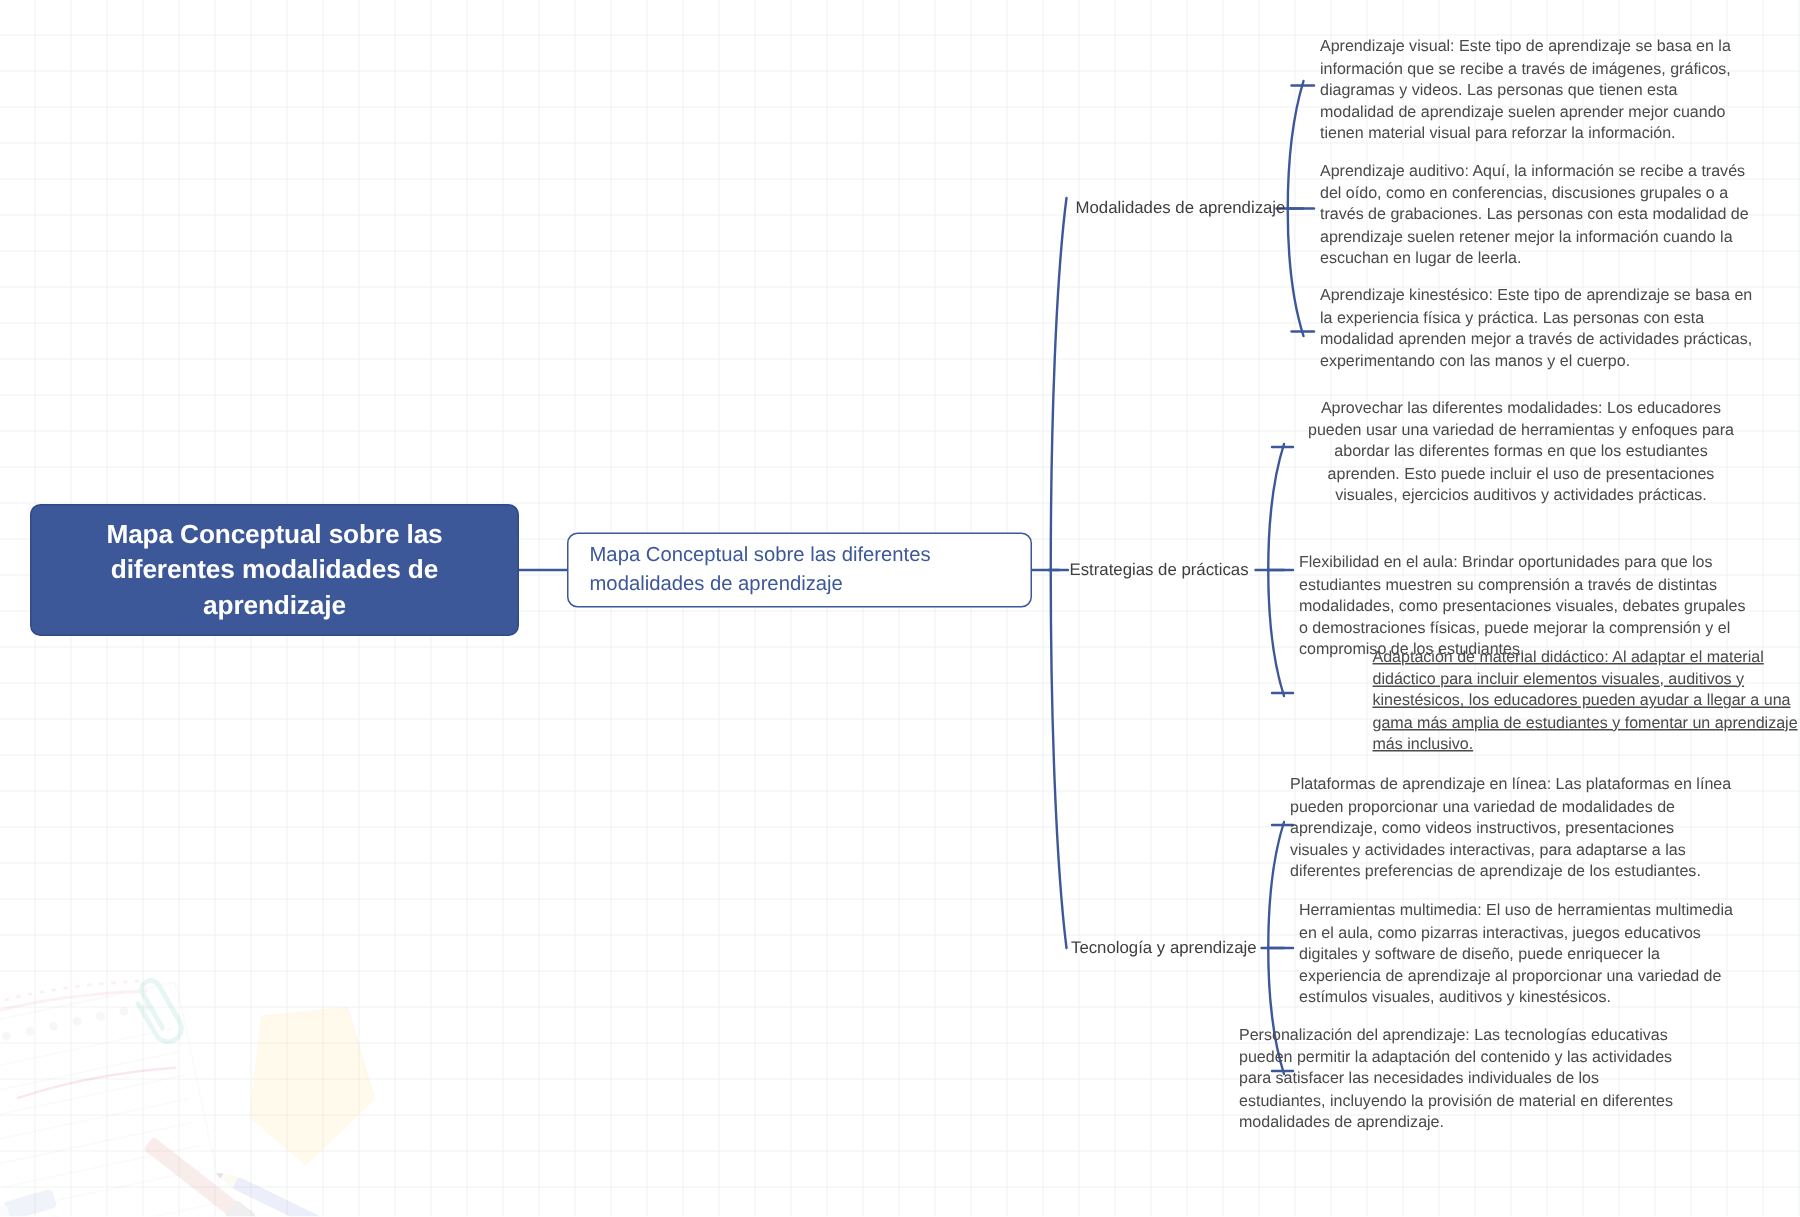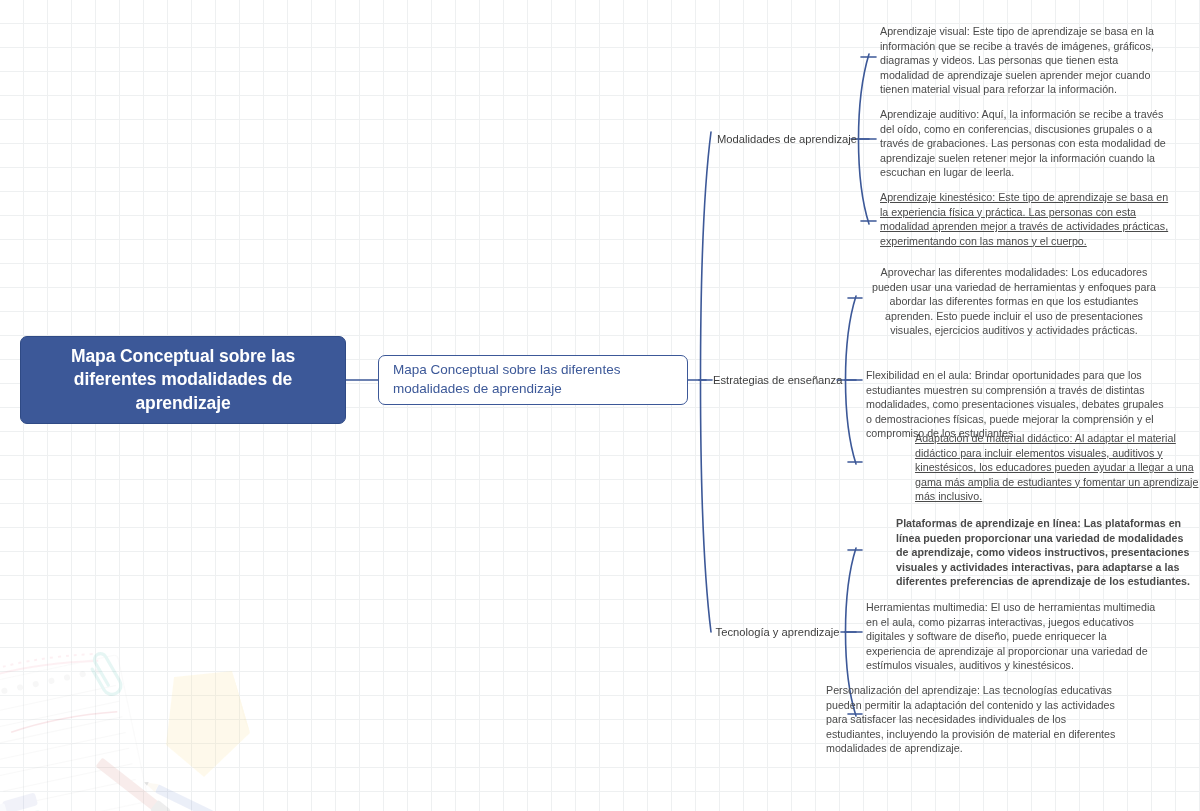--- a/index.html
+++ b/index.html
@@ -88,21 +88,21 @@
     text-align: left;
   }
 
   
   .branch-label {
     position: absolute;
     color: #3d3d3d;
     font-size: 11.2px;
     line-height: 1.25;
     white-space: nowrap;
-    text-align: center;
+    text-align: left;
     transform: translateY(-50%);
   }
 
   
   .leaf {
     position: absolute;
     color: #4a4a4a;
     font-size: 10.7px;
     line-height: 1.36;
     text-align: left;
@@ -200,28 +200,28 @@
 
   <div class="root-node">
     <span class="label">Mapa Conceptual sobre las diferentes modalidades de aprendizaje</span>
   </div>
 
   <div class="title-node">
     <span class="label">Mapa Conceptual sobre las diferentes modalidades de aprendizaje</span>
   </div>
 
   <div class="branch-label" style="left:717px; top:139px; width:134px;">Modalidades de aprendizaje</div>
-  <div class="branch-label" style="left:713px; top:380px; width:124px;">Estrategias de enseñanza</div>
+  <div class="branch-label" style="left:713px; top:380px; width:124px;">Estrategias de prácticas</div>
   <div class="branch-label" style="left:714px; top:632px; width:127px;">Tecnología y aprendizaje</div>
 
   <div class="leaf" style="left:880px; top:107px; width:290px;">Aprendizaje auditivo: Aquí, la información se recibe a través del oído, como en conferencias, discusiones grupales o a través de grabaciones. Las personas con esta modalidad de aprendizaje suelen retener mejor la información cuando la escuchan en lugar de leerla.</div>
   <div class="leaf" style="left:880px; top:24px; width:290px;">Aprendizaje visual: Este tipo de aprendizaje se basa en la información que se recibe a través de imágenes, gráficos, diagramas y videos. Las personas que tienen esta modalidad de aprendizaje suelen aprender mejor cuando tienen material visual para reforzar la información.</div>
-  <div class="leaf" style="left:880px; top:190px; width:292px;text-decoration:underline;">Aprendizaje kinestésico: Este tipo de aprendizaje se basa en la experiencia física y práctica. Las personas con esta modalidad aprenden mejor a través de actividades prácticas, experimentando con las manos y el cuerpo.</div>
+  <div class="leaf" style="left:880px; top:190px; width:292px;">Aprendizaje kinestésico: Este tipo de aprendizaje se basa en la experiencia física y práctica. Las personas con esta modalidad aprenden mejor a través de actividades prácticas, experimentando con las manos y el cuerpo.</div>
 
   <div class="leaf" style="left:866px; top:265px; width:296px;text-align:center;">Aprovechar las diferentes modalidades: Los educadores pueden usar una variedad de herramientas y enfoques para abordar las diferentes formas en que los estudiantes aprenden. Esto puede incluir el uso de presentaciones visuales, ejercicios auditivos y actividades prácticas.</div>
   <div class="leaf" style="left:866px; top:368px; width:303px;">Flexibilidad en el aula: Brindar oportunidades para que los estudiantes muestren su comprensión a través de distintas modalidades, como presentaciones visuales, debates grupales o demostraciones físicas, puede mejorar la comprensión y el compromiso de los estudiantes.</div>
   <div class="leaf" style="left:915px; top:431px; width:296px;text-decoration:underline;">Adaptación de material didáctico: Al adaptar el material didáctico para incluir elementos visuales, auditivos y kinestésicos, los educadores pueden ayudar a llegar a una gama más amplia de estudiantes y fomentar un aprendizaje más inclusivo.</div>
 
-  <div class="leaf" style="left:896px; top:516px; width:295px;font-weight:bold;">Plataformas de aprendizaje en línea: Las plataformas en línea pueden proporcionar una variedad de modalidades de aprendizaje, como videos instructivos, presentaciones visuales y actividades interactivas, para adaptarse a las diferentes preferencias de aprendizaje de los estudiantes.</div>
+  <div class="leaf" style="left:860px; top:516px; width:295px;">Plataformas de aprendizaje en línea: Las plataformas en línea pueden proporcionar una variedad de modalidades de aprendizaje, como videos instructivos, presentaciones visuales y actividades interactivas, para adaptarse a las diferentes preferencias de aprendizaje de los estudiantes.</div>
   <div class="leaf" style="left:866px; top:600px; width:295px;">Herramientas multimedia: El uso de herramientas multimedia en el aula, como pizarras interactivas, juegos educativos digitales y software de diseño, puede enriquecer la experiencia de aprendizaje al proporcionar una variedad de estímulos visuales, auditivos y kinestésicos.</div>
   <div class="leaf" style="left:826px; top:683px; width:290px;">Personalización del aprendizaje: Las tecnologías educativas pueden permitir la adaptación del contenido y las actividades para satisfacer las necesidades individuales de los estudiantes, incluyendo la provisión de material en diferentes modalidades de aprendizaje.</div>
 
 </div>
 
 </body></html>

